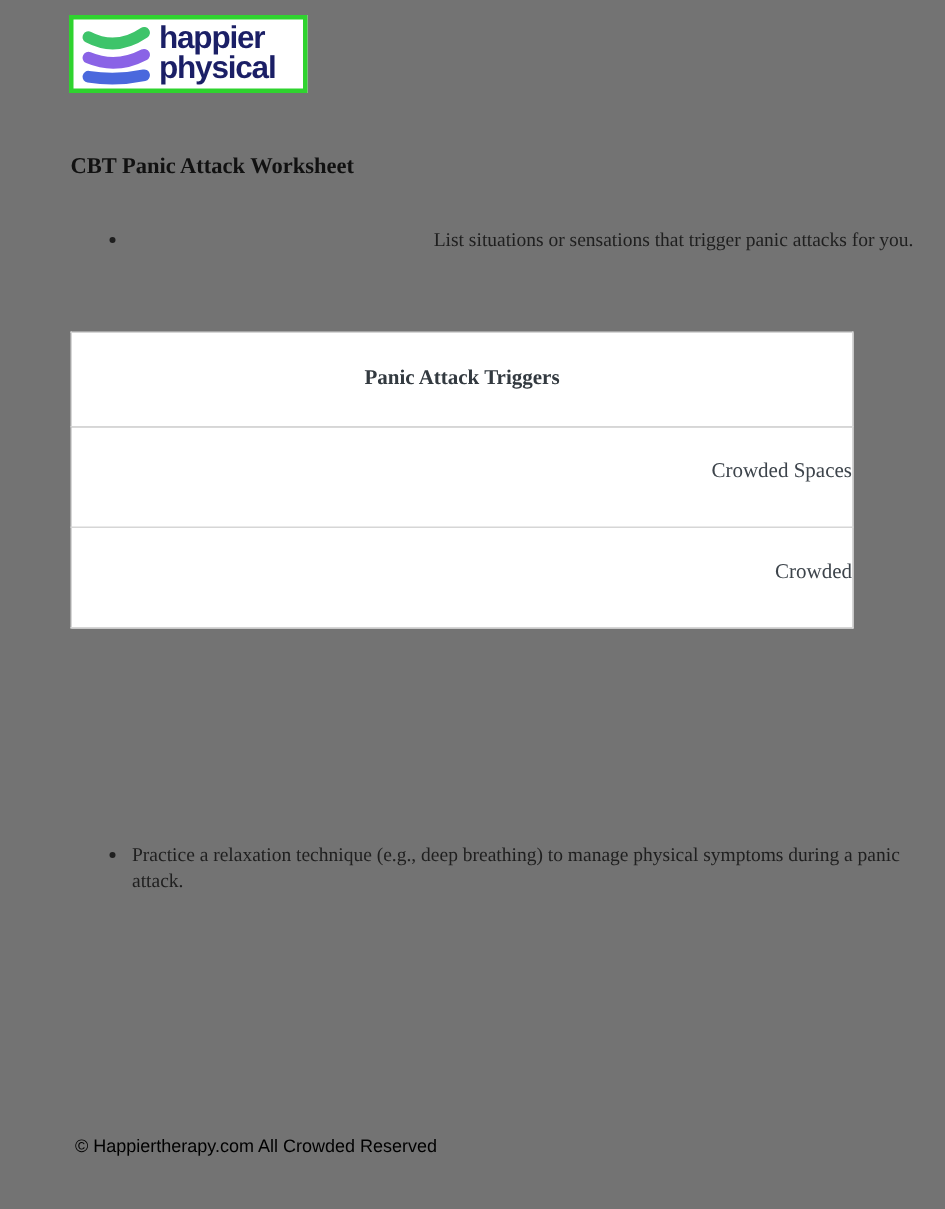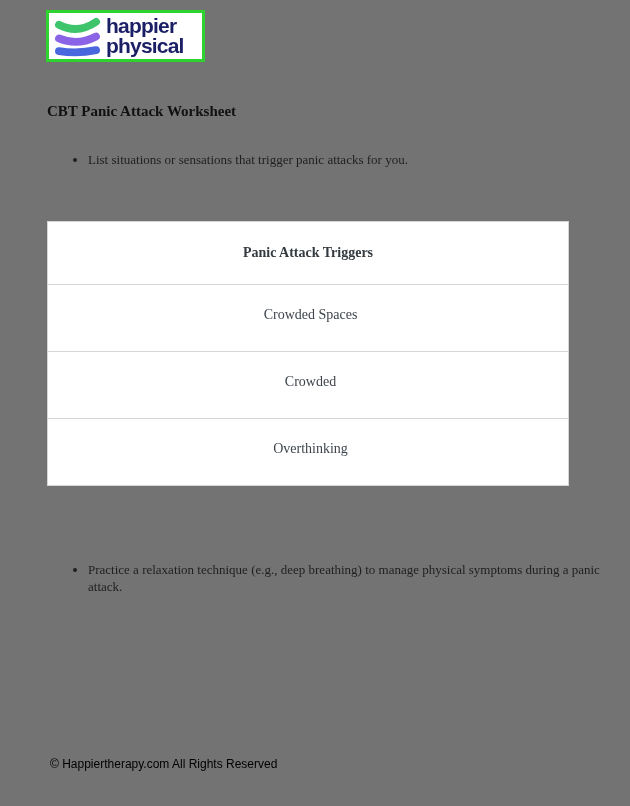--- a/index.html
+++ b/index.html
@@ -58,21 +58,21 @@
     width: 521px;
     margin: 0;
     padding-left: 41px;
     list-style: disc;
   }
   ul.bullets li {
     font-size: 13px;
     line-height: 17px;
     color: #1f1f1f;
   }
-  .bullets-1 { top: 151px; }
+  .bullets-1 { top: 151px; text-align: right; }
   .bullets-2 { top: 561px; }
 
   
   table.sheet {
     position: absolute;
     left: 47px;
     width: 522px;
     border-collapse: collapse;
     table-layout: fixed;
   }
@@ -86,21 +86,21 @@
     vertical-align: middle;
   }
   table.sheet th {
     height: 60px;
     text-align: center;
     font-weight: bold;
     color: #333a40;
   }
   table.sheet td {
     height: 60px;
-    text-align: center;
+    text-align: right;
     padding: 0 0 6px 5px;
   }
 
   
   .footer {
     position: absolute;
     left: 50px;
     top: 757px;
     font-family: "Liberation Sans", sans-serif;
     font-size: 12px;
@@ -136,26 +136,23 @@
         <th>Panic Attack Triggers</th>
       </tr>
     </thead>
     <tbody>
       <tr>
         <td>Crowded Spaces</td>
       </tr>
       <tr>
         <td>Crowded</td>
       </tr>
-      <tr>
-        <td>Overthinking</td>
-      </tr>
     </tbody>
   </table>
 
   <ul class="bullets bullets-2">
     <li>Practice a relaxation technique (e.g., deep breathing) to manage physical symptoms during a panic attack.</li>
   </ul>
 
 
-  <div class="footer">© Happiertherapy.com All Rights Reserved</div>
+  <div class="footer">© Happiertherapy.com All Crowded Reserved</div>
 
 </div>
 
 </body></html>

